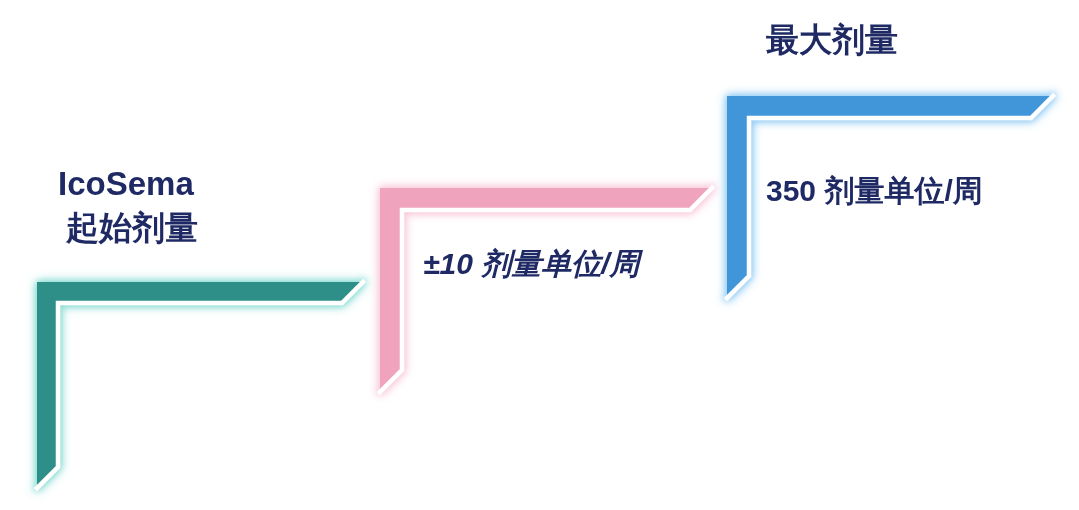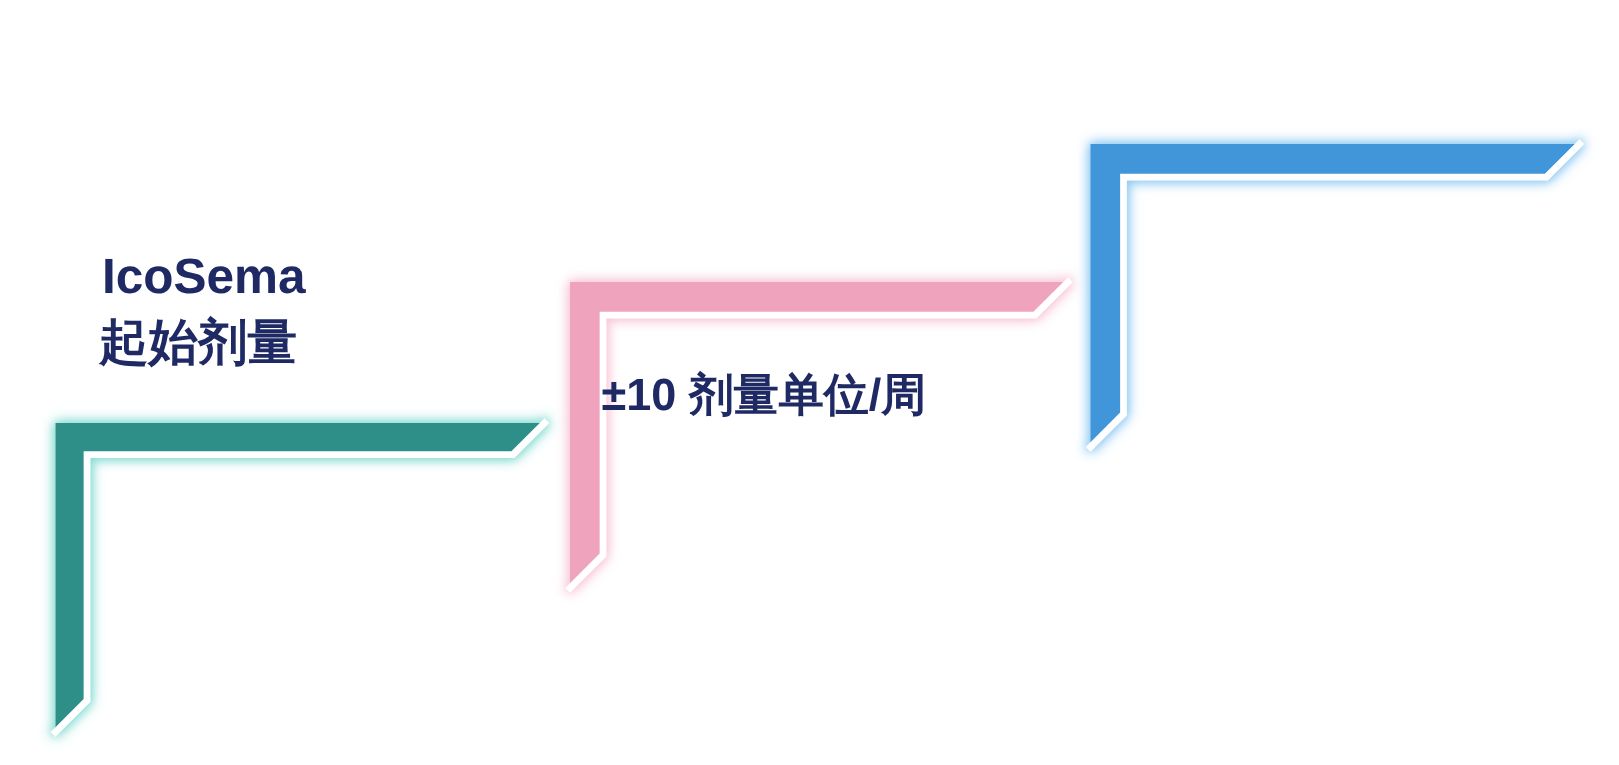--- a/index.html
+++ b/index.html
@@ -27,25 +27,25 @@
     color: #1F2A64;
     font-weight: 700;
     white-space: nowrap;
     line-height: 1.05;
   }
   .t-step-title { font-size: 33px; }
   .t-brand     { font-size: 33px; }
   .t-value     { font-size: 30px; }
 
   
-  .pos-brand        { left: 68px;  top: 167px; }
+  .pos-brand        { left: 58px;  top: 167px; }
   .pos-start-title  { left: 66px;  top: 211px; text-align: right; }
   .pos-start-value  { left: 80px;  top: 339px; }
   .pos-adj-title    { left: 420px; top: 117px; }
-  .pos-adj-value    { left: 401px; top: 248px; }
+  .pos-adj-value    { left: 423px; top: 248px; font-style: italic; }
   .pos-max-title    { left: 766px; top: 23px;  }
   .pos-max-value    { left: 766px; top: 175px; }
 
   .band-outline {
     fill: none;
     stroke-width: 4.5;
     stroke-linejoin: miter;
     stroke-linecap: square;
   }
 </style>
@@ -84,14 +84,16 @@
       <path d="M 727,298 L 727,96 L 1053,96 L 1031,118 L 749,118 L 749,276 Z" fill="#4196D8"></path>
       <path class="band-outline" d="M 1053,96 L 1031,118 L 749,118 L 749,276 L 727,298" stroke="#FFFFFF"></path>
     </g>
   </svg>
 
   <div class="txt t-brand pos-brand">IcoSema</div>
   <div class="txt t-step-title pos-start-title">起始剂量</div>
 
   <div class="txt t-value pos-adj-value">±10 剂量单位/周</div>
 
+  <div class="txt t-step-title pos-max-title">最大剂量</div>
+  <div class="txt t-value pos-max-value">350 剂量单位/周</div>
 
 </div>
 
 </body></html>

